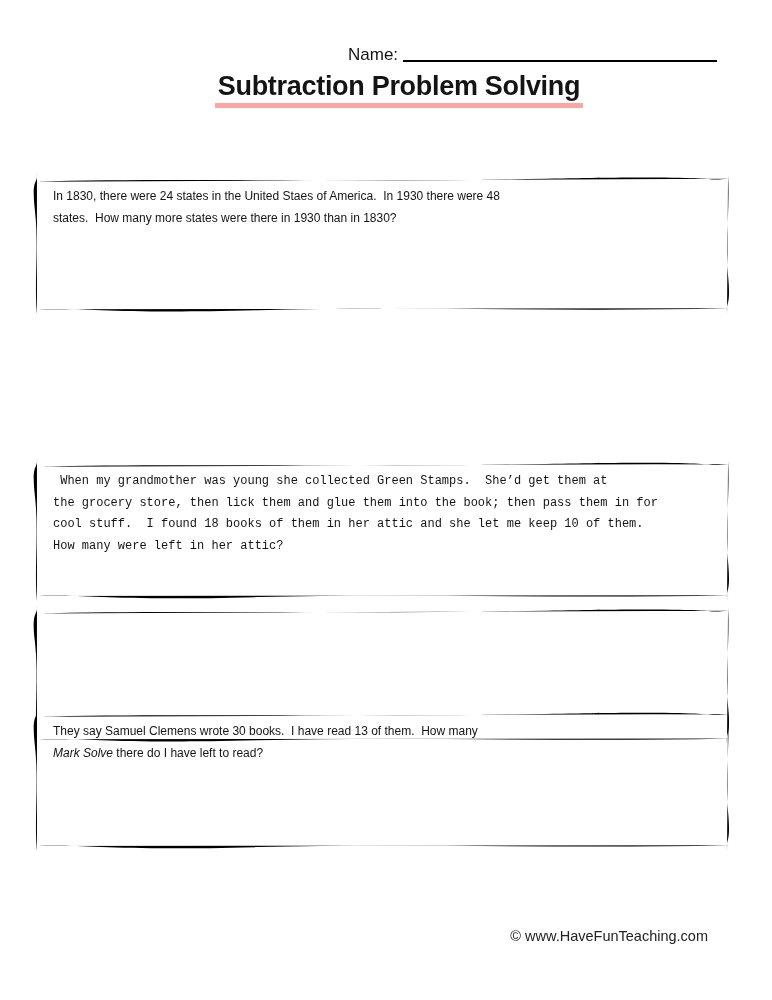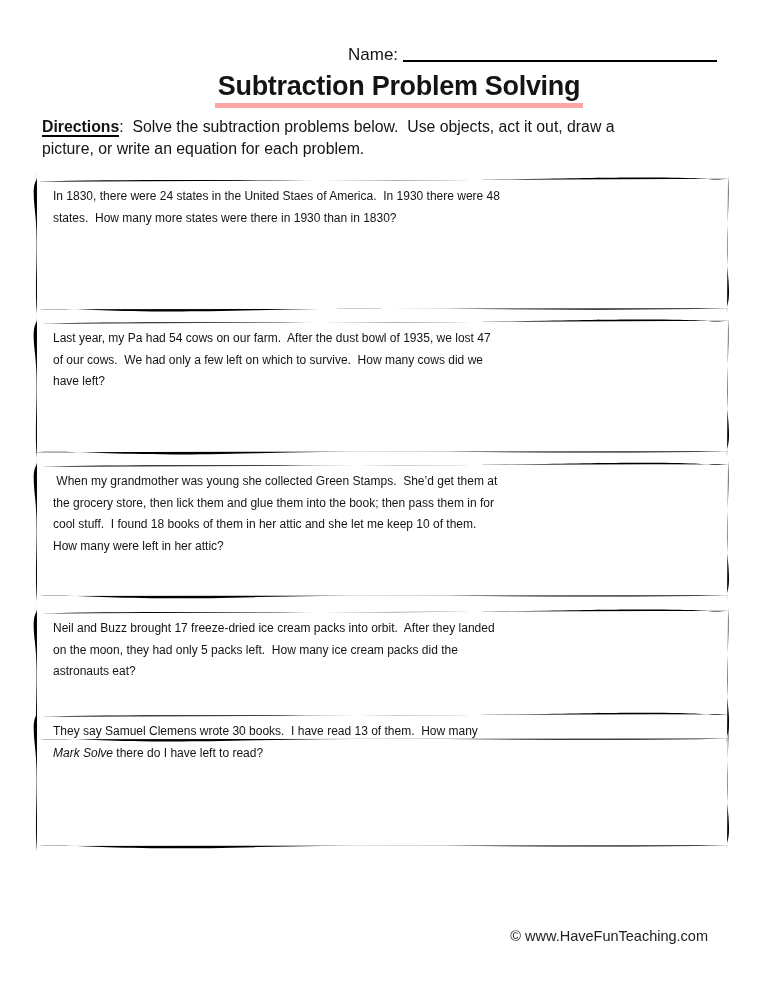--- a/index.html
+++ b/index.html
@@ -89,21 +89,21 @@
   .ptext {
     position: relative;
     margin: 0;
     padding: 8px 14px 0 16px;
     font-size: 12px;
     line-height: 21.5px;
     white-space: pre-wrap;
   }
   #box1 { top: 178px; height: 132px; }
   #box2 { top: 320px; height: 133px; }
-  #box3 { top: 463px; height: 134px; }
+  #box3 { top: 463px; height: 134px; font-family: Liberation Mono, monospace; }
   #box4 { top: 610px; height: 130px; }
   #box5 { top: 713px; height: 134px; }
 
   
   .footer {
     position: absolute;
     top: 926px;
     right: 64px;
     font-size: 14.5px;
     line-height: 20px;
@@ -133,57 +133,44 @@
 <div class="sheet">
 
   <div class="name-row">
     <span>Name:</span><span class="name-line"></span>
   </div>
 
   <h1 class="title-wrap">
     <span class="title-inner">Subtraction Problem Solving</span>
   </h1>
 
-  <p class="directions"><span class="dir-label">Directions</span><span>:  Solve the subtraction problems below.  Use objects, act it out, draw a
-picture, or write an equation for each problem.</span></p>
 
   <div class="pbox" id="box1">
     <svg class="sketch" viewBox="0 0 710 152" preserveAspectRatio="none">
         <use href="#sketch-border"></use>
       </svg>
     <p class="ptext">In 1830, there were 24 states in the United Staes of America.  In 1930 there were 48
 states.  How many more states were there in 1930 than in 1830?</p>
   </div>
 
-  <div class="pbox" id="box2">
-    <svg class="sketch" viewBox="0 0 710 152" preserveAspectRatio="none">
-        <use href="#sketch-border"></use>
-      </svg>
-    <p class="ptext">Last year, my Pa had 54 cows on our farm.  After the dust bowl of 1935, we lost 47
-of our cows.  We had only a few left on which to survive.  How many cows did we
-have left?</p>
-  </div>
 
   <div class="pbox" id="box3">
     <svg class="sketch" viewBox="0 0 710 152" preserveAspectRatio="none">
         <use href="#sketch-border"></use>
       </svg>
     <p class="ptext"> When my grandmother was young she collected Green Stamps.  She’d get them at
 the grocery store, then lick them and glue them into the book; then pass them in for
 cool stuff.  I found 18 books of them in her attic and she let me keep 10 of them.
 How many were left in her attic?</p>
   </div>
 
   <div class="pbox" id="box4">
     <svg class="sketch" viewBox="0 0 710 152" preserveAspectRatio="none">
         <use href="#sketch-border"></use>
       </svg>
-    <p class="ptext">Neil and Buzz brought 17 freeze-dried ice cream packs into orbit.  After they landed
-on the moon, they had only 5 packs left.  How many ice cream packs did the
-astronauts eat?</p>
   </div>
 
   <div class="pbox" id="box5">
     <svg class="sketch" viewBox="0 0 710 152" preserveAspectRatio="none">
         <use href="#sketch-border"></use>
       </svg>
     <p class="ptext"><span>They say Samuel Clemens wrote 30 books.  I have read 13 of them.  How many
 </span><i>Mark Solve</i><span> there do I have left to read?</span></p>
   </div>
 

